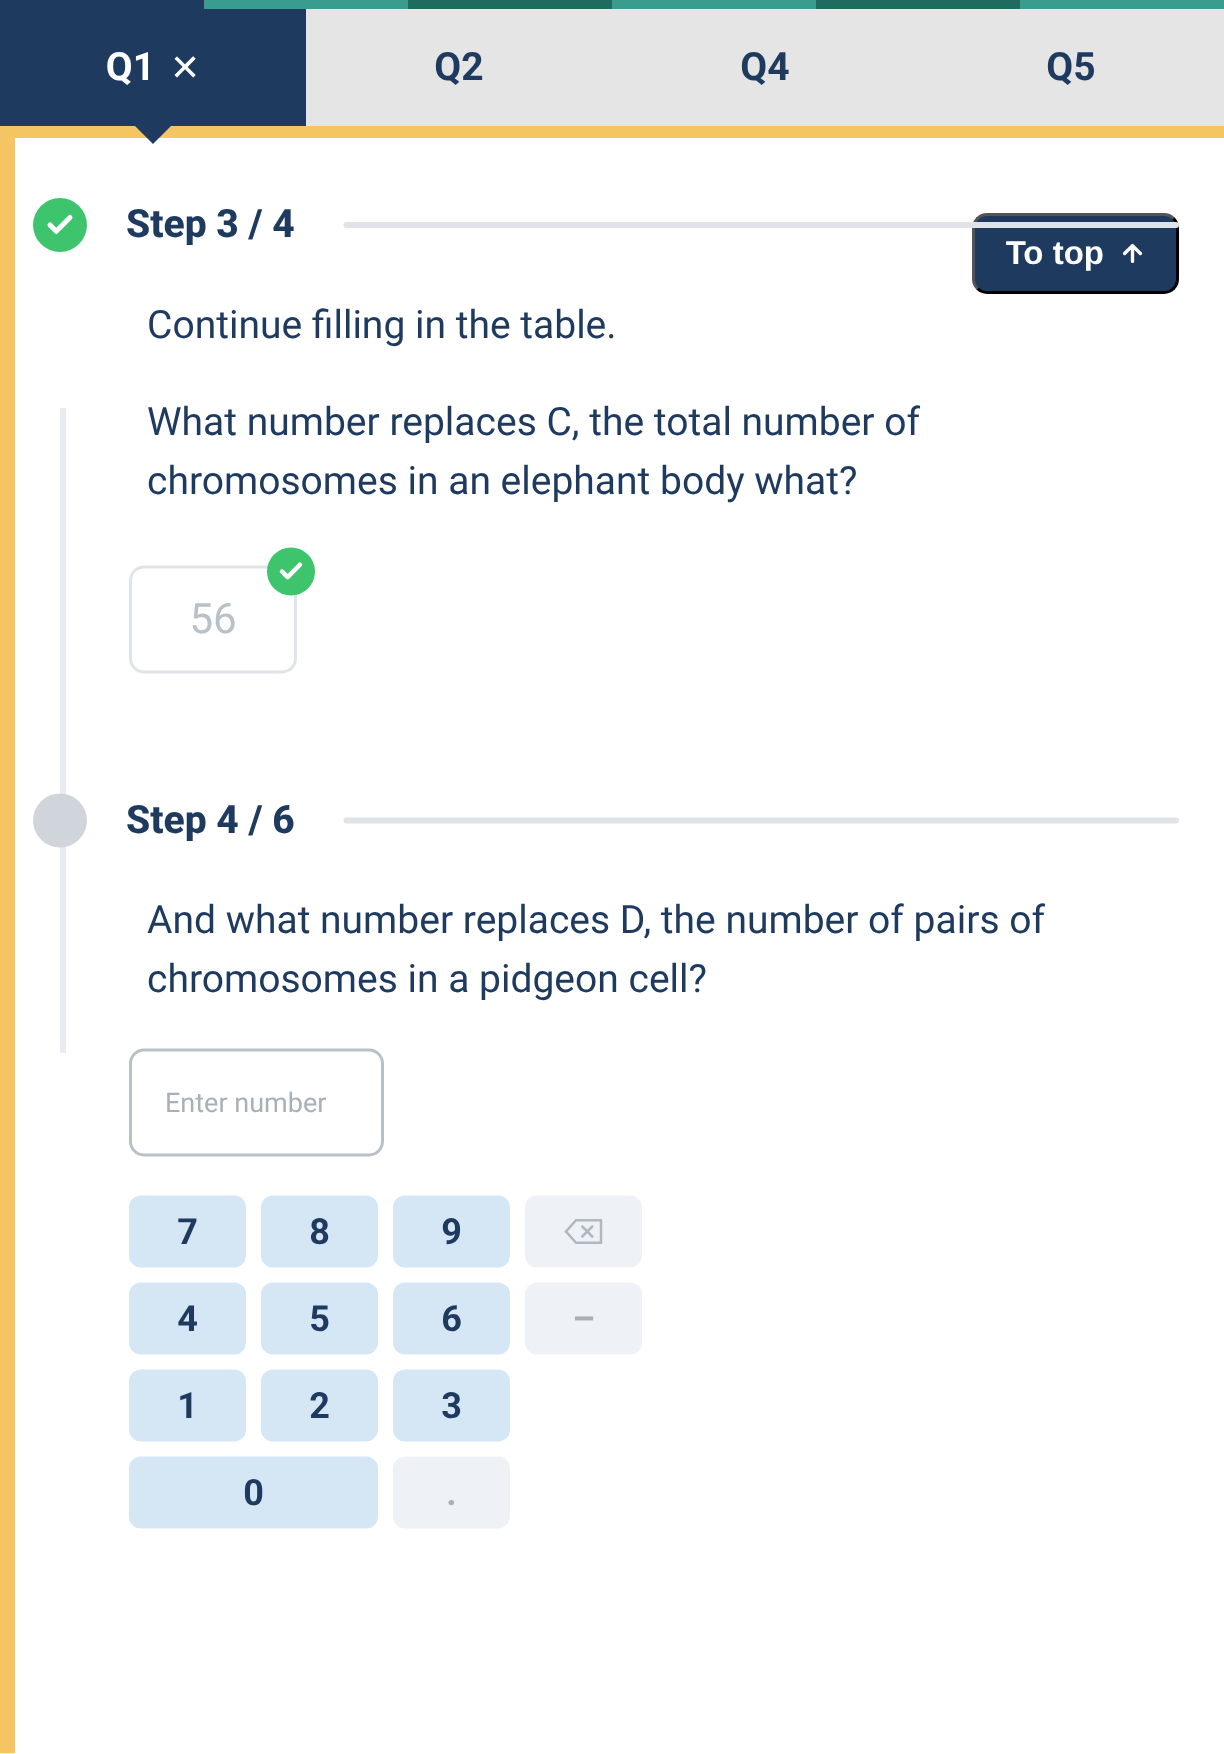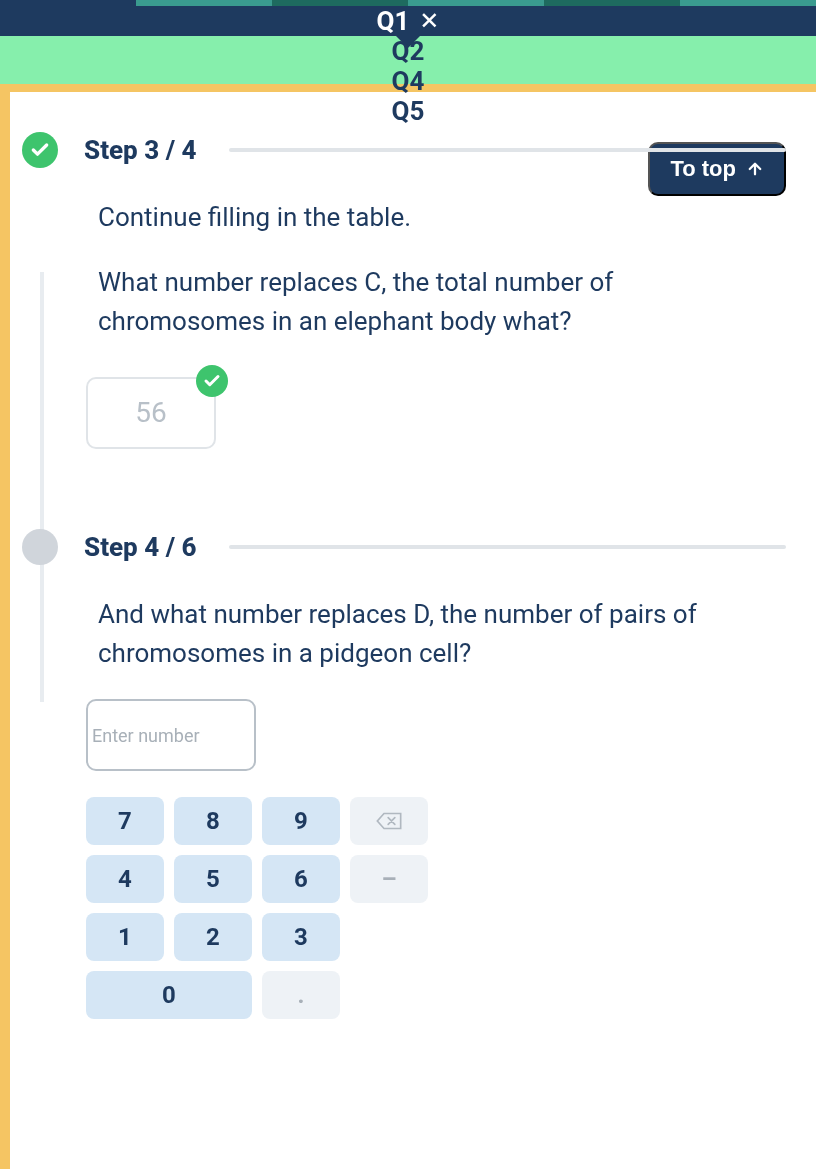--- a/index.html
+++ b/index.html
@@ -18,23 +18,22 @@
   .top-stripe div { flex: 1; }
   .ts1 { background: #1e3a5f; }
   .ts2 { background: #3a9b8f; }
   .ts3 { background: #1e6b5f; }
   .ts4 { background: #3a9b8f; }
   .ts5 { background: #1e6b5f; }
   .ts6 { background: #3a9b8f; }
 
   .tabs {
     display: flex;
-    background: #86efac;
+    background: #e5e5e5;
     height: 78px;
-    flex-direction: column;
   }
   .tab {
     flex: 1;
     display: flex;
     align-items: center;
     justify-content: center;
     font-size: 26px;
     font-weight: 700;
     color: #1e3a5f;
     cursor: pointer;
@@ -125,21 +124,21 @@
     font-size: 26px;
     color: #1e3a5f;
     line-height: 1.5;
   }
   .step-body p { margin-bottom: 26px; margin-left: 12px; }
 
   .answer-box {
     display: inline-flex;
     align-items: center;
     justify-content: center;
-    width: 130px;
+    width: 112px;
     height: 72px;
     border: 2px solid #e0e4e8;
     border-radius: 10px;
     position: relative;
     margin-top: 10px;
   }
   .answer-box .value {
     font-size: 28px;
     color: #b8c0c8;
   }
@@ -157,21 +156,21 @@
   }
   .answer-badge svg { width: 18px; height: 18px; }
 
   .input-box {
     width: 170px;
     height: 72px;
     border: 2px solid #b8c0c8;
     border-radius: 10px;
     display: flex;
     align-items: center;
-    padding: 0 4px;
+    padding: 0 22px;
     margin-top: 10px;
     margin-bottom: 26px;
   }
   .input-box .placeholder {
     font-size: 18px;
     color: #a8b0b8;
   }
 
   .keypad {
     display: grid;

